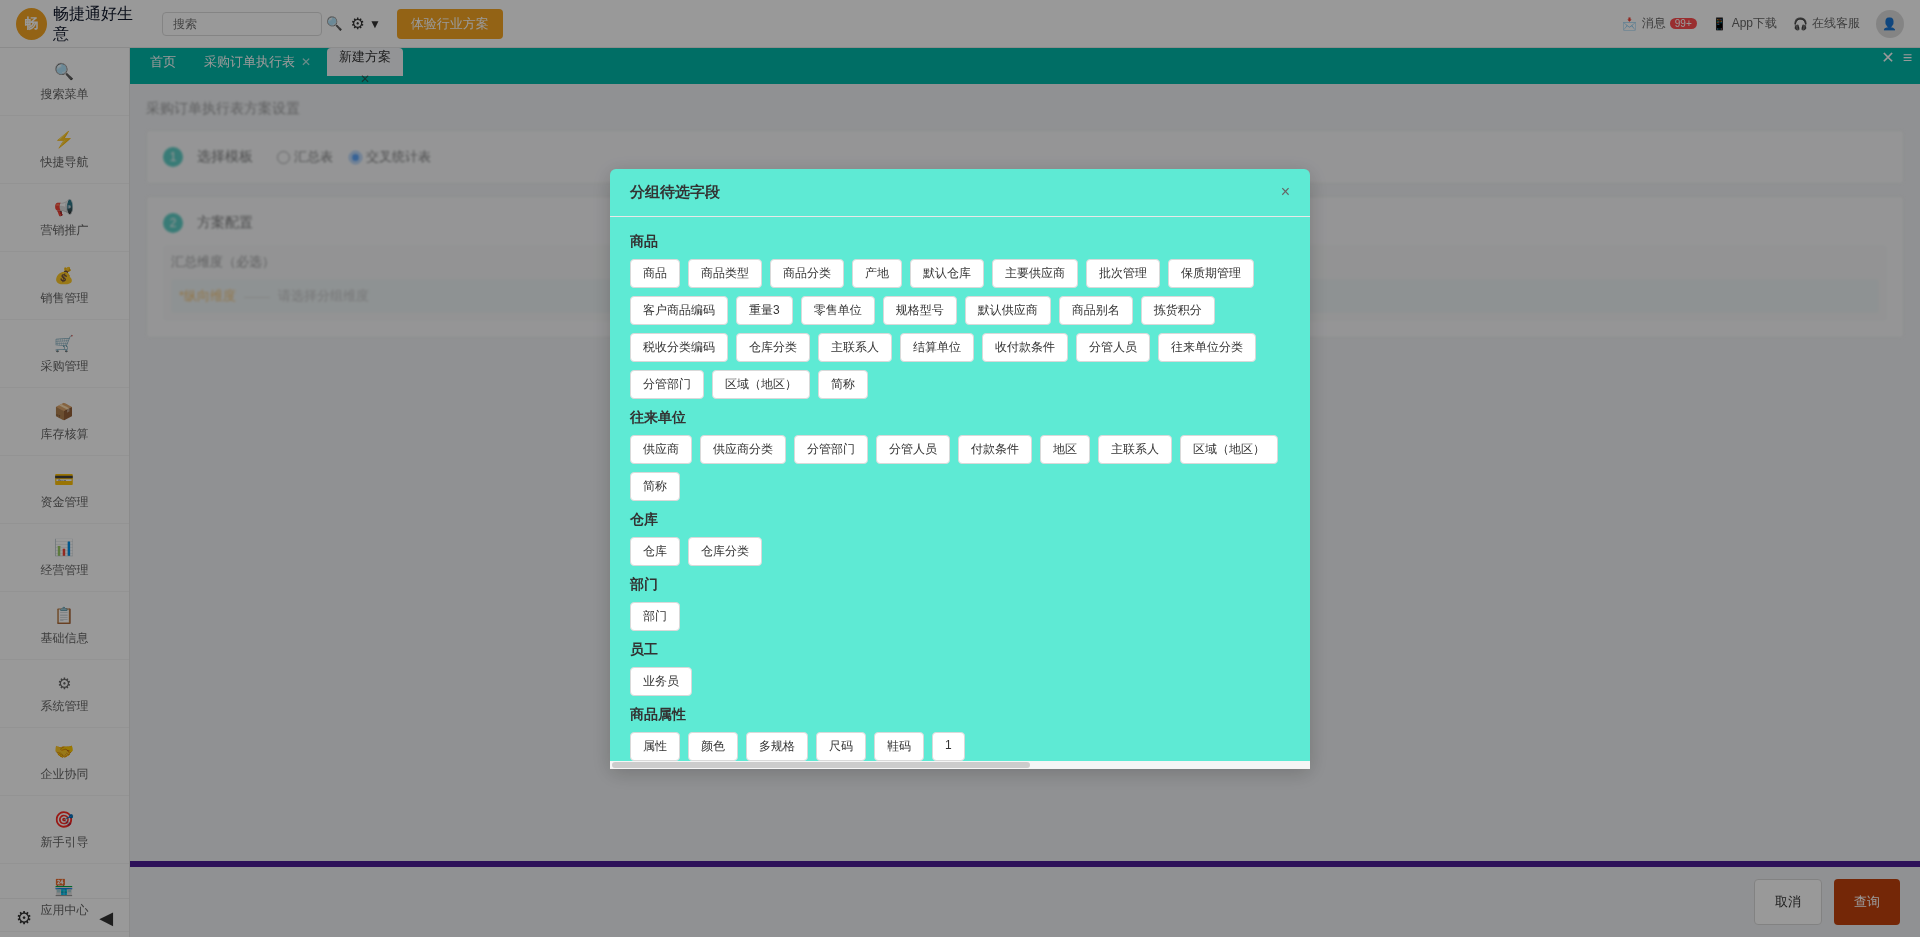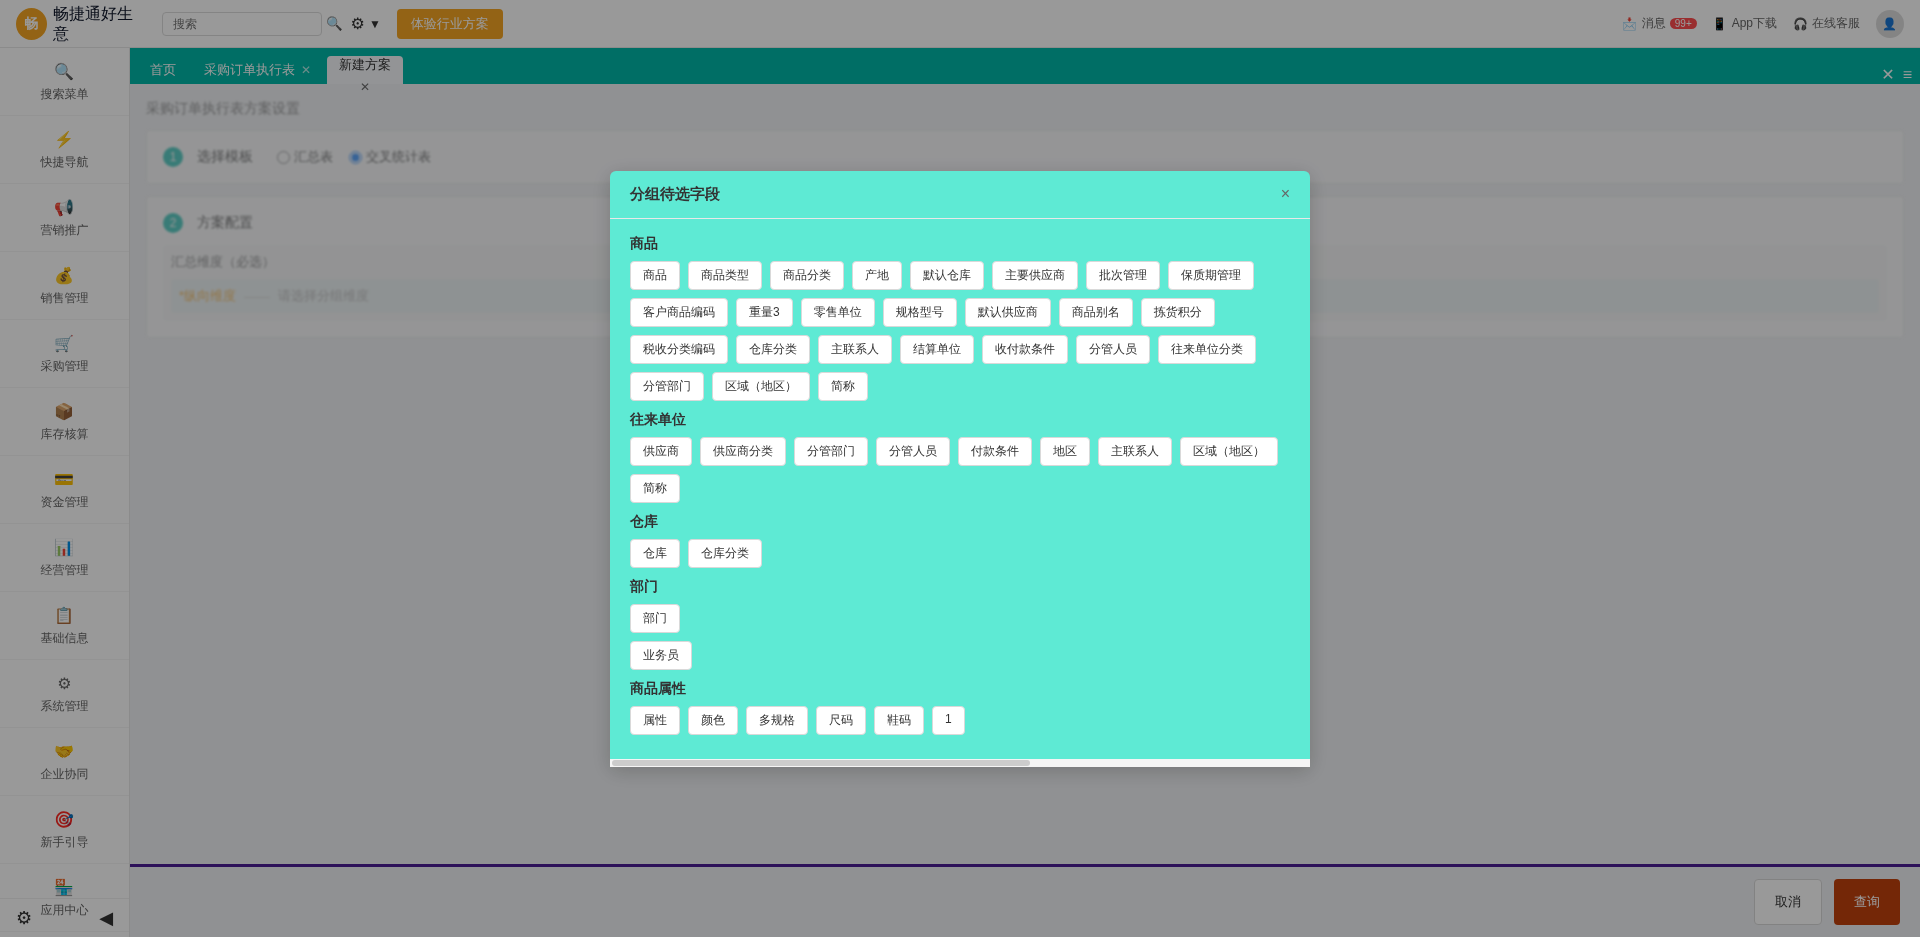--- a/index.html
+++ b/index.html
@@ -48,21 +48,21 @@
     .badge {
       background: #ff4d4f; color: white; border-radius: 10px;
       padding: 0 5px; font-size: 10px; min-width: 16px; text-align: center;
     }
 
     
     .nav-tabs {
       height: 36px;
       background: #00b7a8;
       display: flex;
-      align-items: flex-end;
+      align-items: flex-start;
       padding: 0 8px;
       position: fixed; top: 48px; left: 130px; right: 0; z-index: 99;
     }
     .nav-tab {
       height: 28px;
       display: flex; align-items: center;
       padding: 0 12px;
       cursor: pointer;
       color: white;
       font-size: 13px;
@@ -188,21 +188,21 @@
     }
     .modal-scrollbar-inner {
       height: 6px; background: #ccc; border-radius: 3px; width: 60%;
     }
 
     
     .modal-footer {
       display: flex; align-items: center; justify-content: flex-end;
       gap: 12px;
       padding: 12px 20px;
-      border-top: 3px solid #4c1d95;
+      border-top: 6px solid #4c1d95;
       position: fixed; bottom: 0; right: 0; left: 0;
       background: transparent;
       pointer-events: none;
     }
     .footer-buttons {
       pointer-events: all;
       display: flex; gap: 12px;
     }
     .btn-cancel {
       background: #fff; border: 1px solid #d9d9d9;
@@ -420,20 +420,21 @@
         </div>
         <div class="field-group-title">仓库</div>
         <div class="field-tags">
           <div class="field-tag">仓库</div>
           <div class="field-tag">仓库分类</div>
         </div>
         <div class="field-group-title">部门</div>
         <div class="field-tags">
           <div class="field-tag">部门</div>
         </div>
+        <div class="field-group-title">员工</div>
         <div class="field-tags">
           <div class="field-tag">业务员</div>
         </div>
         <div class="field-group-title">商品属性</div>
         <div class="field-tags">
           <div class="field-tag">属性</div>
           <div class="field-tag">颜色</div>
           <div class="field-tag">多规格</div>
           <div class="field-tag">尺码</div>
           <div class="field-tag">鞋码</div>

